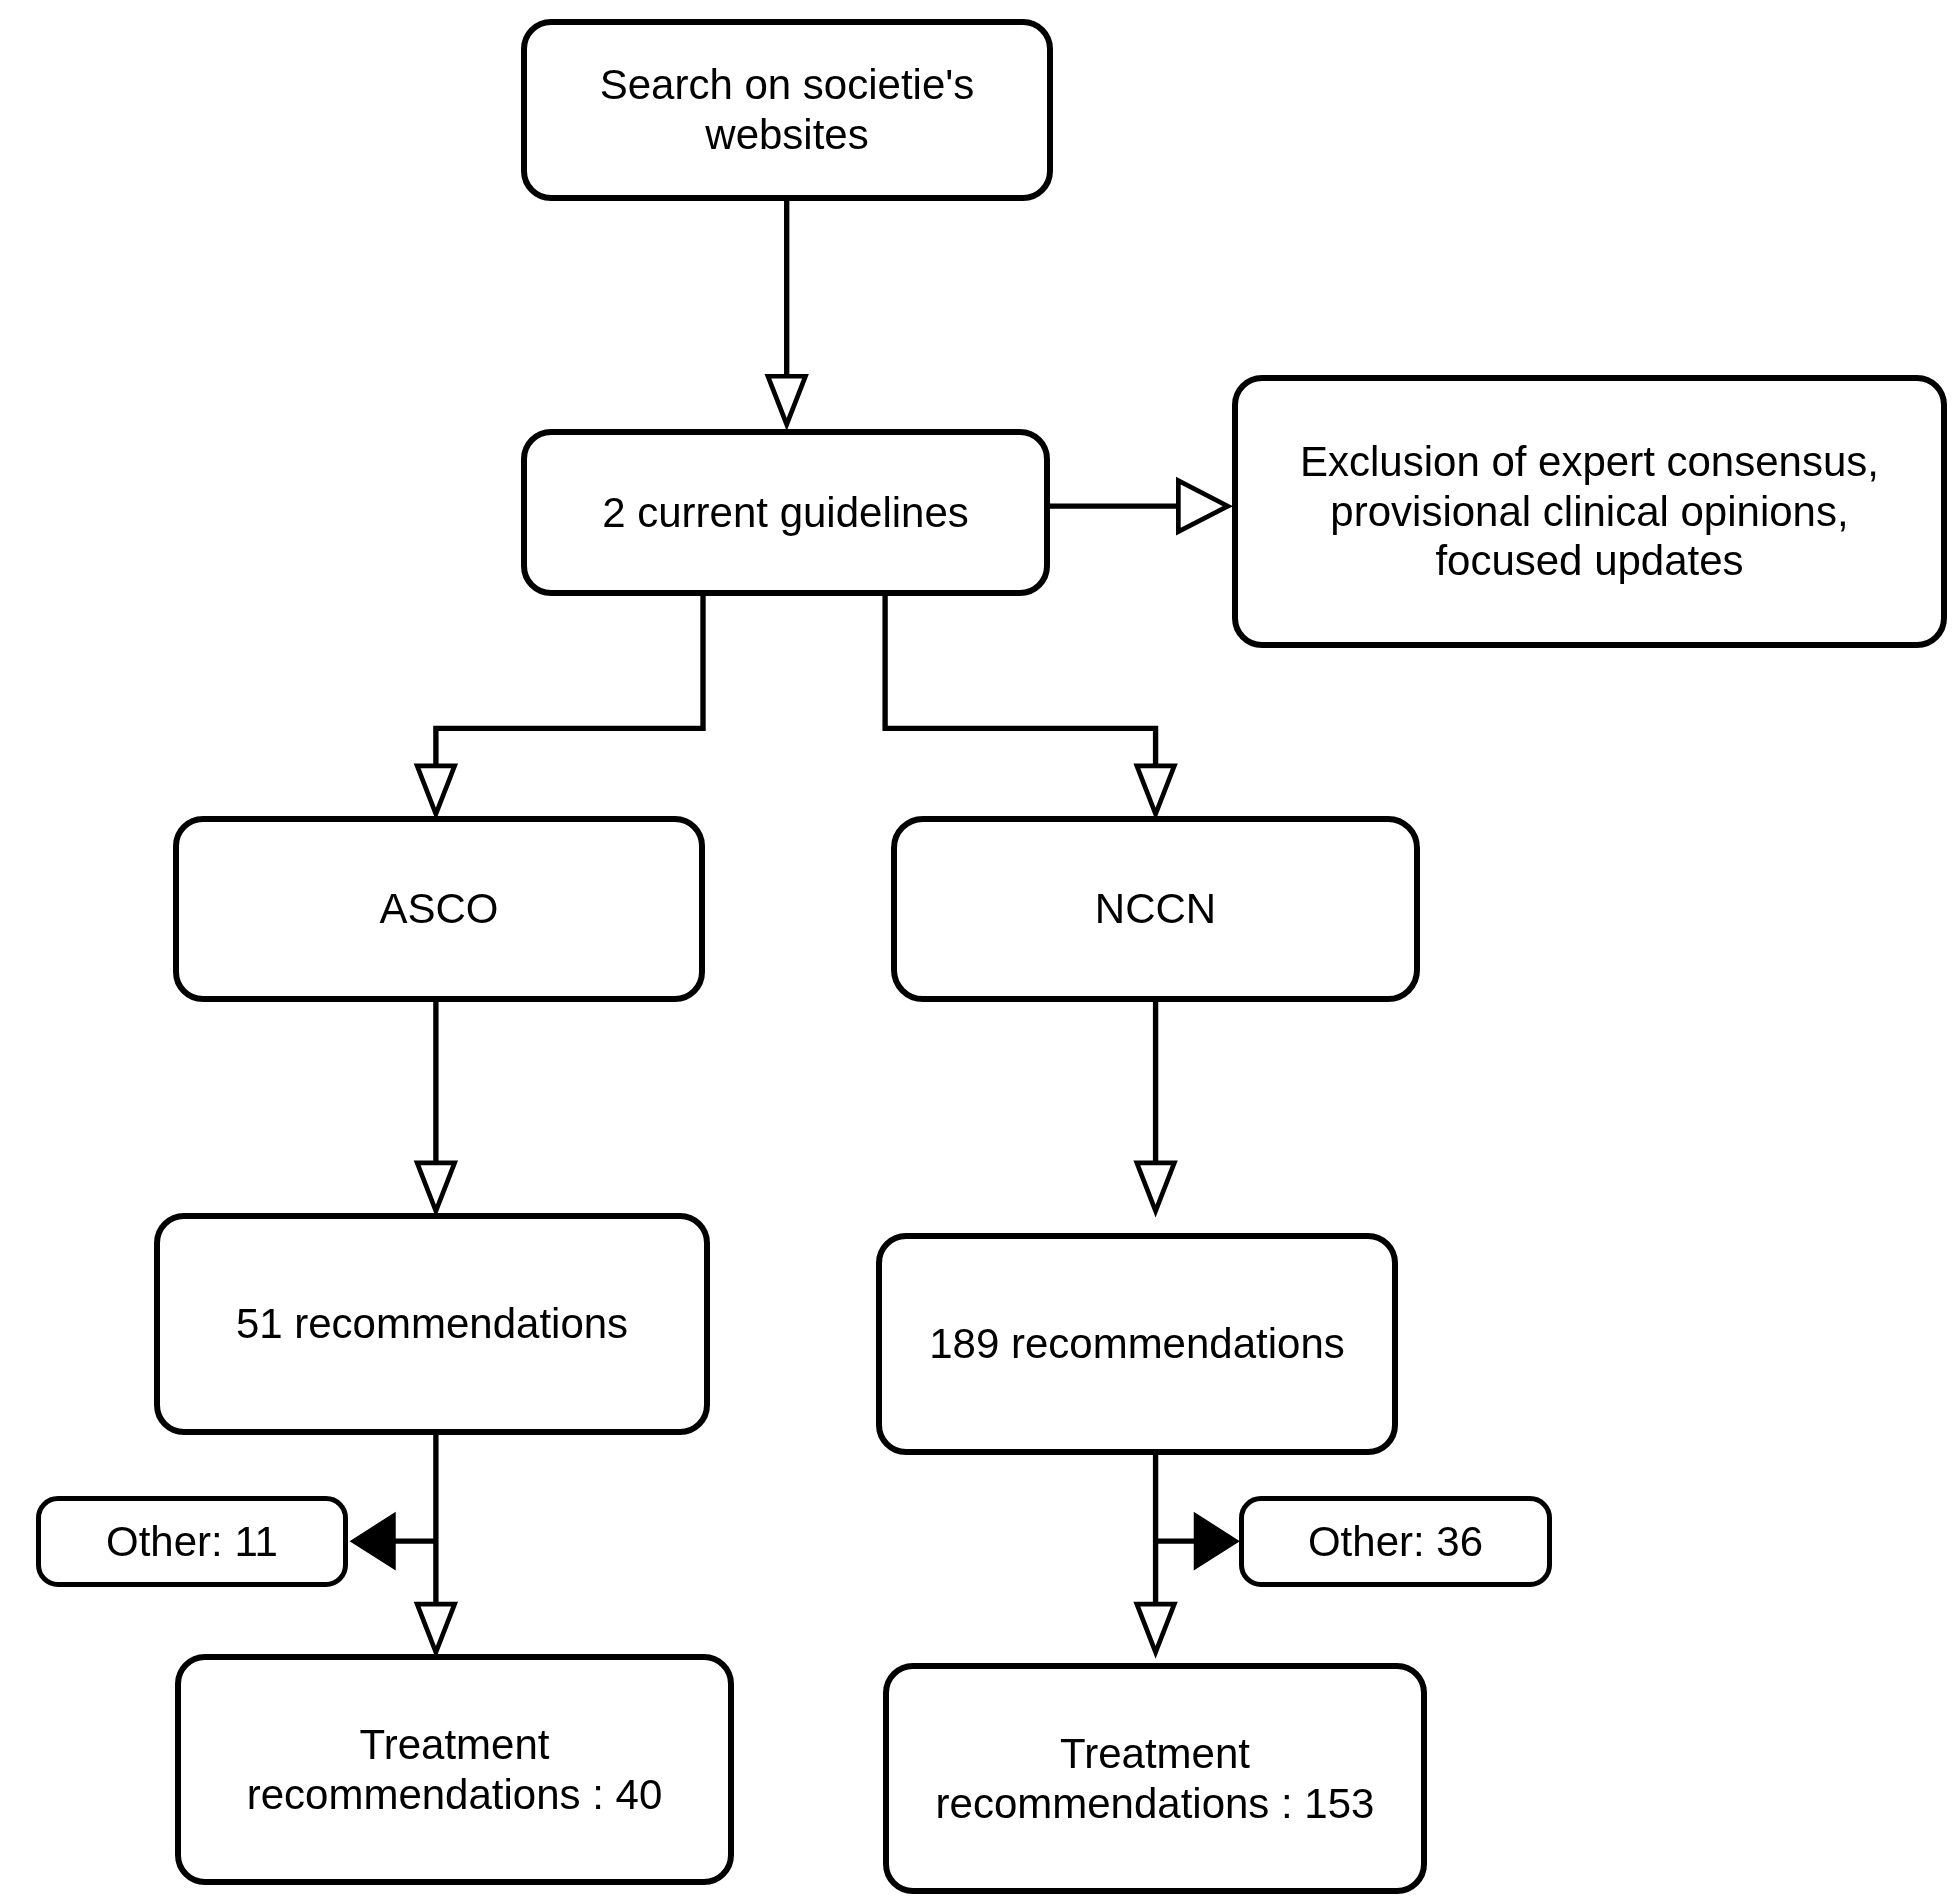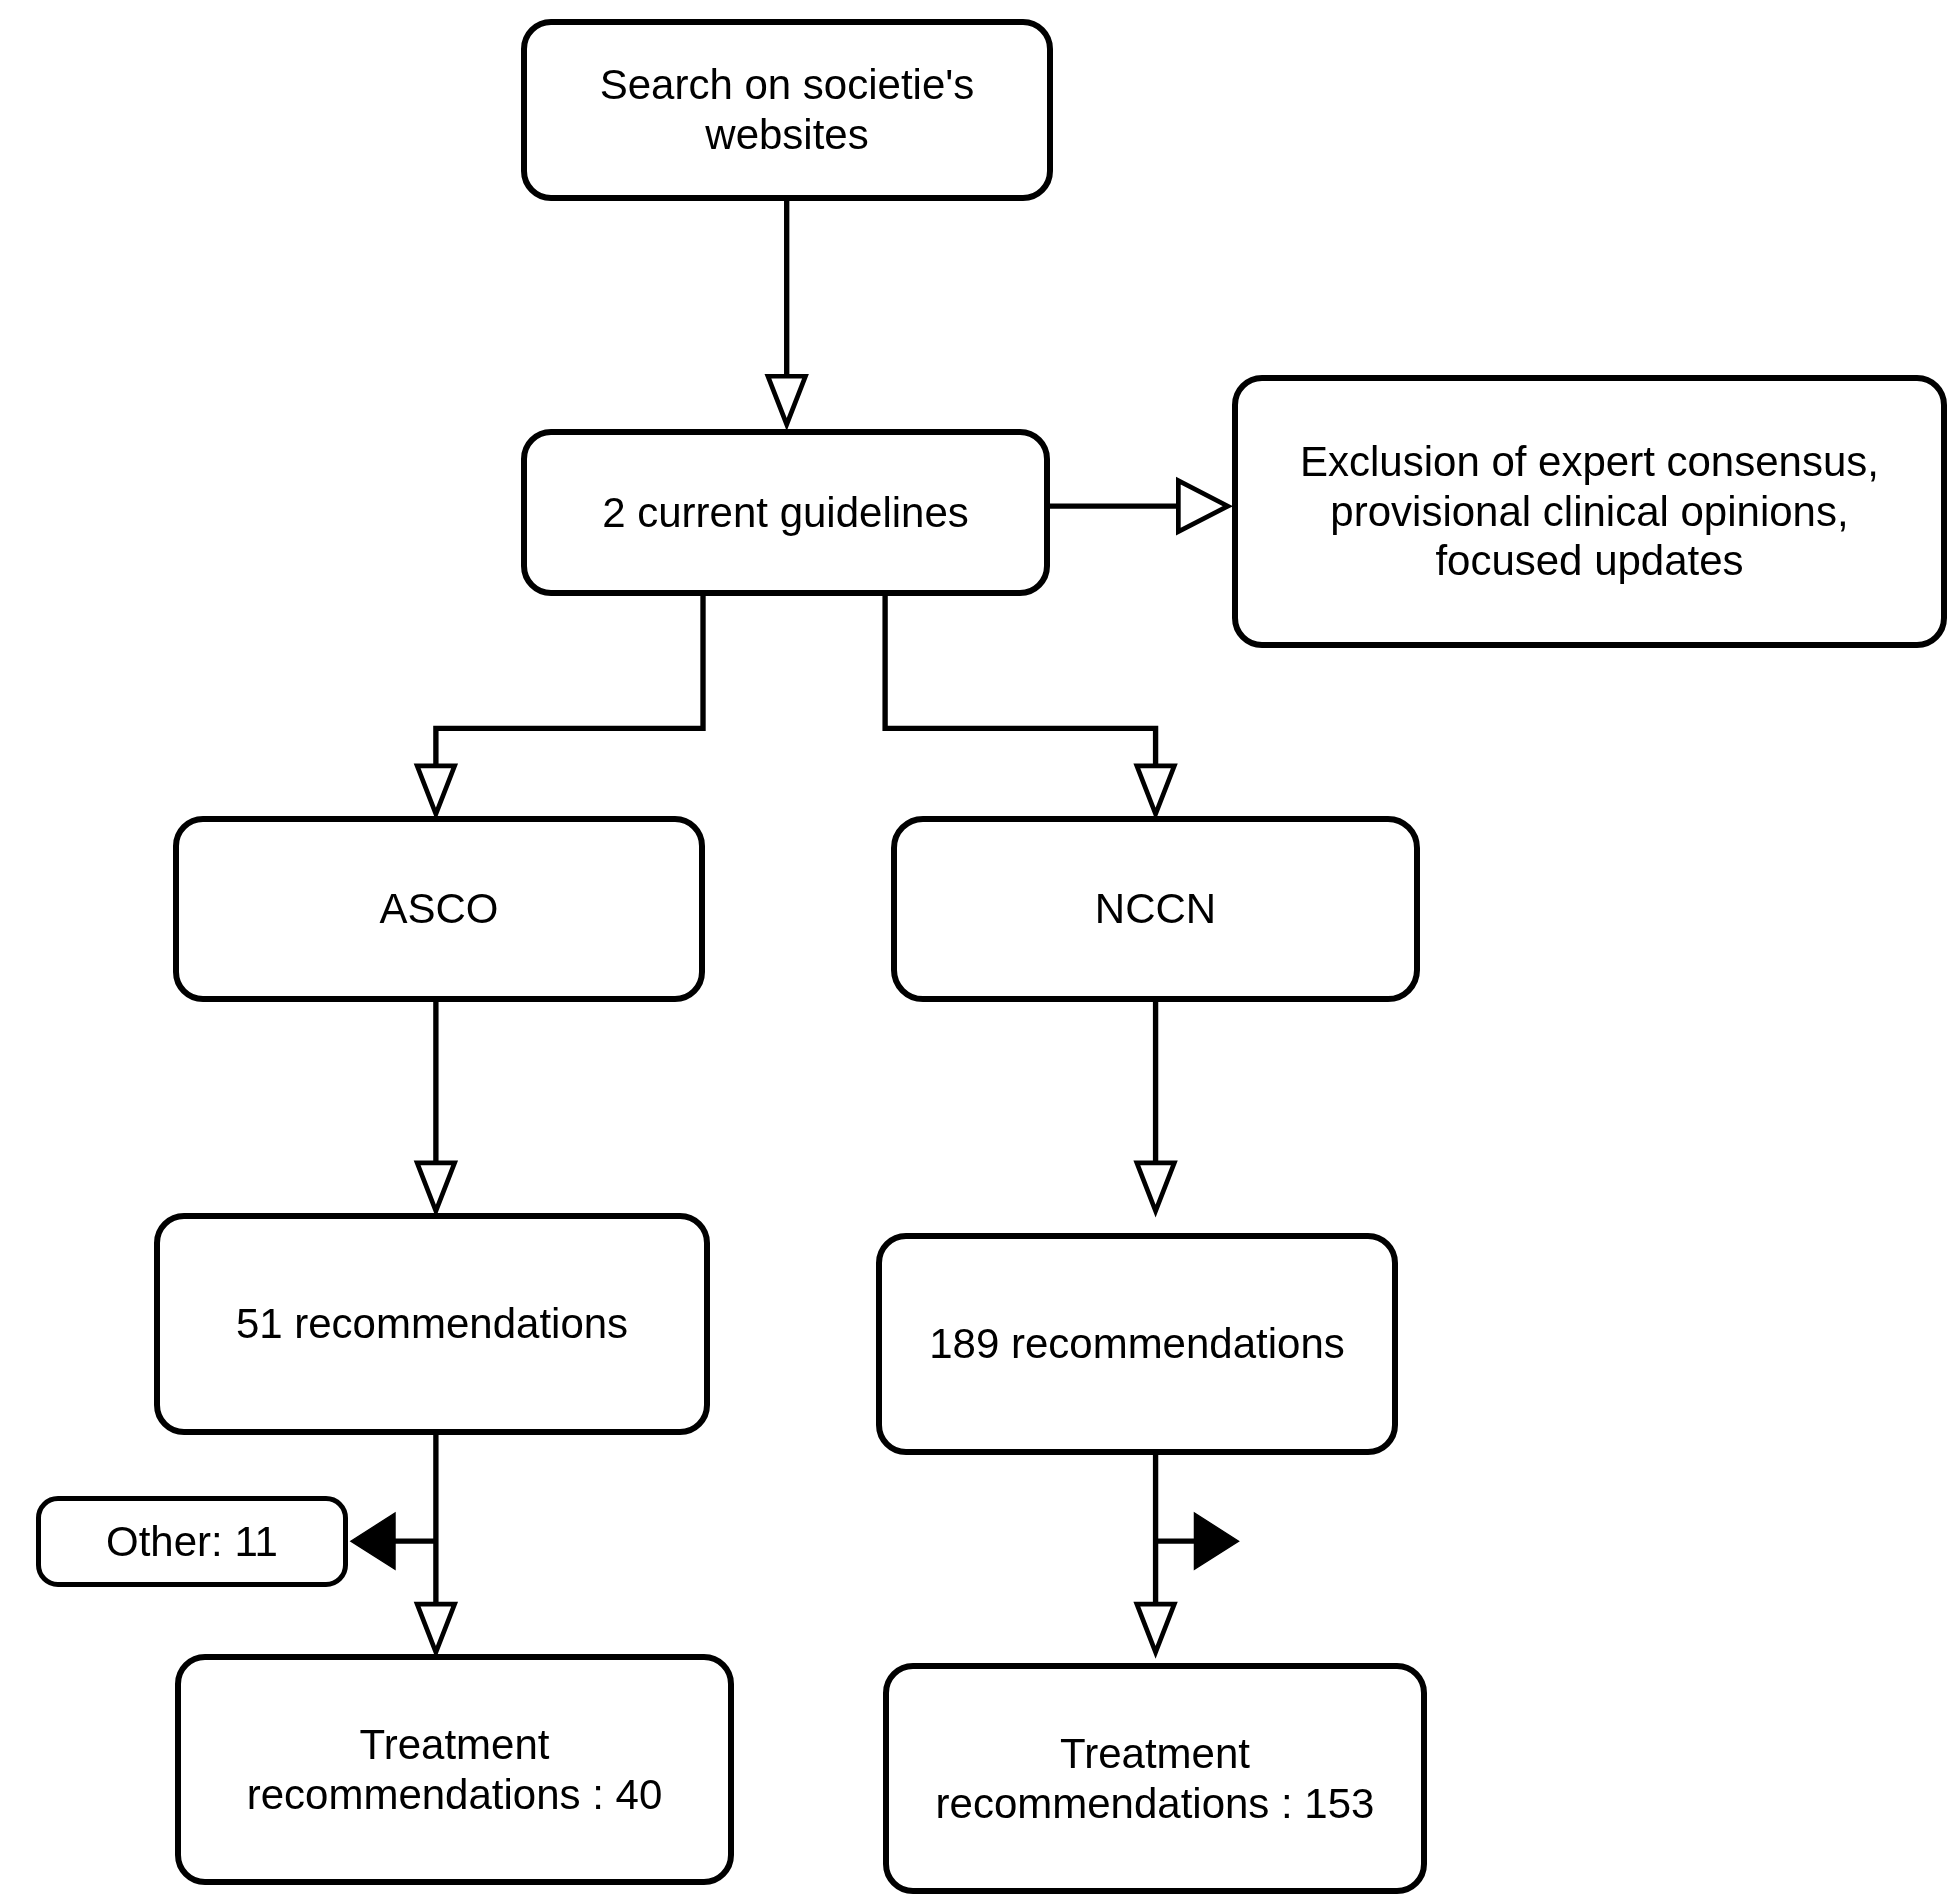--- a/index.html
+++ b/index.html
@@ -120,20 +120,23 @@
   </div>
 
   <div class="node" style="left:876px; top:1212px; width:522px; height:222px;margin-top:21px;">
     <span>189 recommendations</span>
   </div>
 
   <div class="node small" style="left:36px; top:1496px; width:312px; height:91px;">
     <span>Other: 11</span>
   </div>
 
+  <div class="node small" style="left:1239px; top:1496px; width:313px; height:91px;">
+    <span>Other: 36</span>
+  </div>
 
   <div class="node" style="left:175px; top:1654px; width:559px; height:231px;">
     <span>Treatment recommendations : 40</span>
   </div>
 
   <div class="node" style="left:883px; top:1654px; width:544px; height:231px;margin-top:9px;">
     <span>Treatment recommendations : 153</span>
   </div>
 
 </div>

